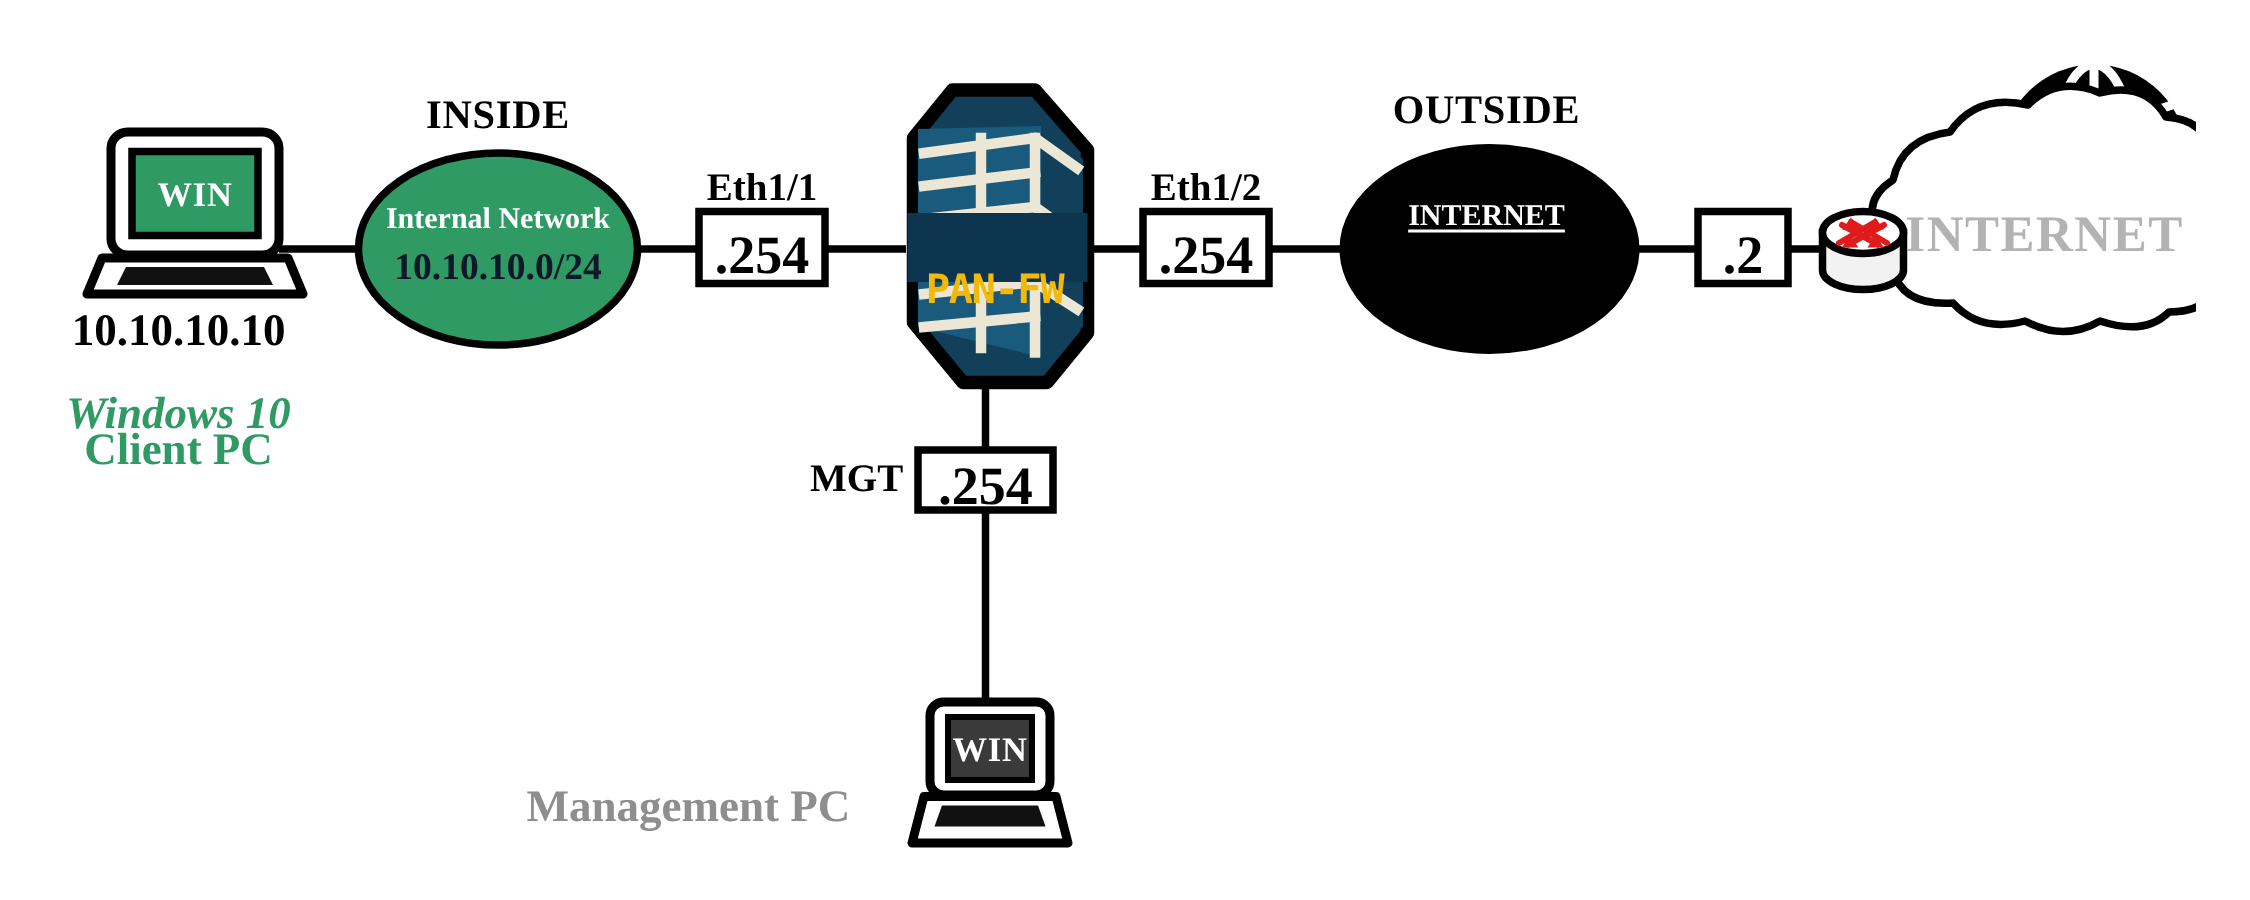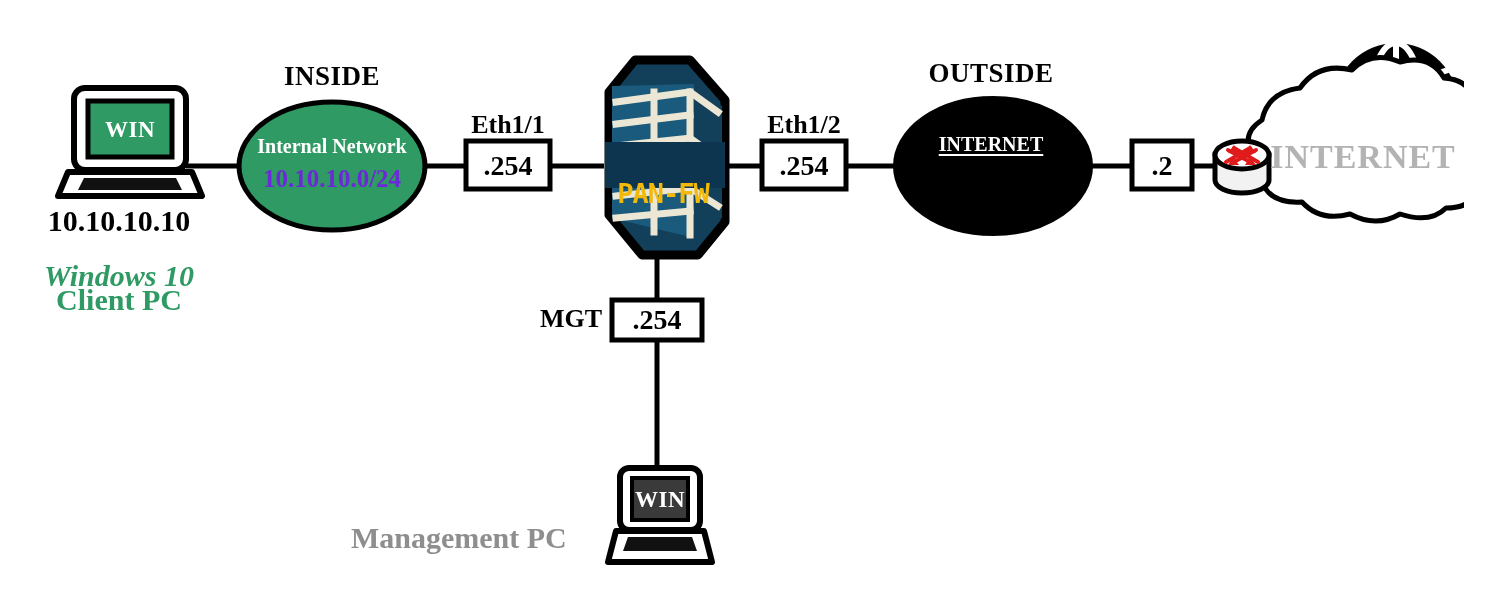--- a/index.html
+++ b/index.html
@@ -36,21 +36,21 @@
   .zone-title {
     font-size: 27px;
     letter-spacing: 0.5px;
     text-align: center;
   }
   .iface-title {
     font-size: 26px;
     text-align: center;
   }
   .box-text {
-    font-size: 28px;
+    font-size: 36px;
     text-align: center;
   }
   .host-ip {
     font-size: 30px;
     text-align: right;
   }
   .host-role-green {
     font-size: 30px;
     color: #2f9a63;
     text-align: center;
@@ -60,21 +60,21 @@
     color: #8e8e8e;
     text-align: center;
   }
   .oval-line-small {
     font-size: 20px;
     color: #ffffff;
     text-align: center;
   }
   .oval-line-big {
     font-size: 25px;
-    color: #6d28d9;
+    color: #0f172a;
     text-align: center;
   }
   .oval-line-ul {
     text-decoration: underline;
     text-decoration-thickness: 2px;
     text-underline-offset: 3px;
   }
   .mgt-title {
     font-size: 26px;
   }

